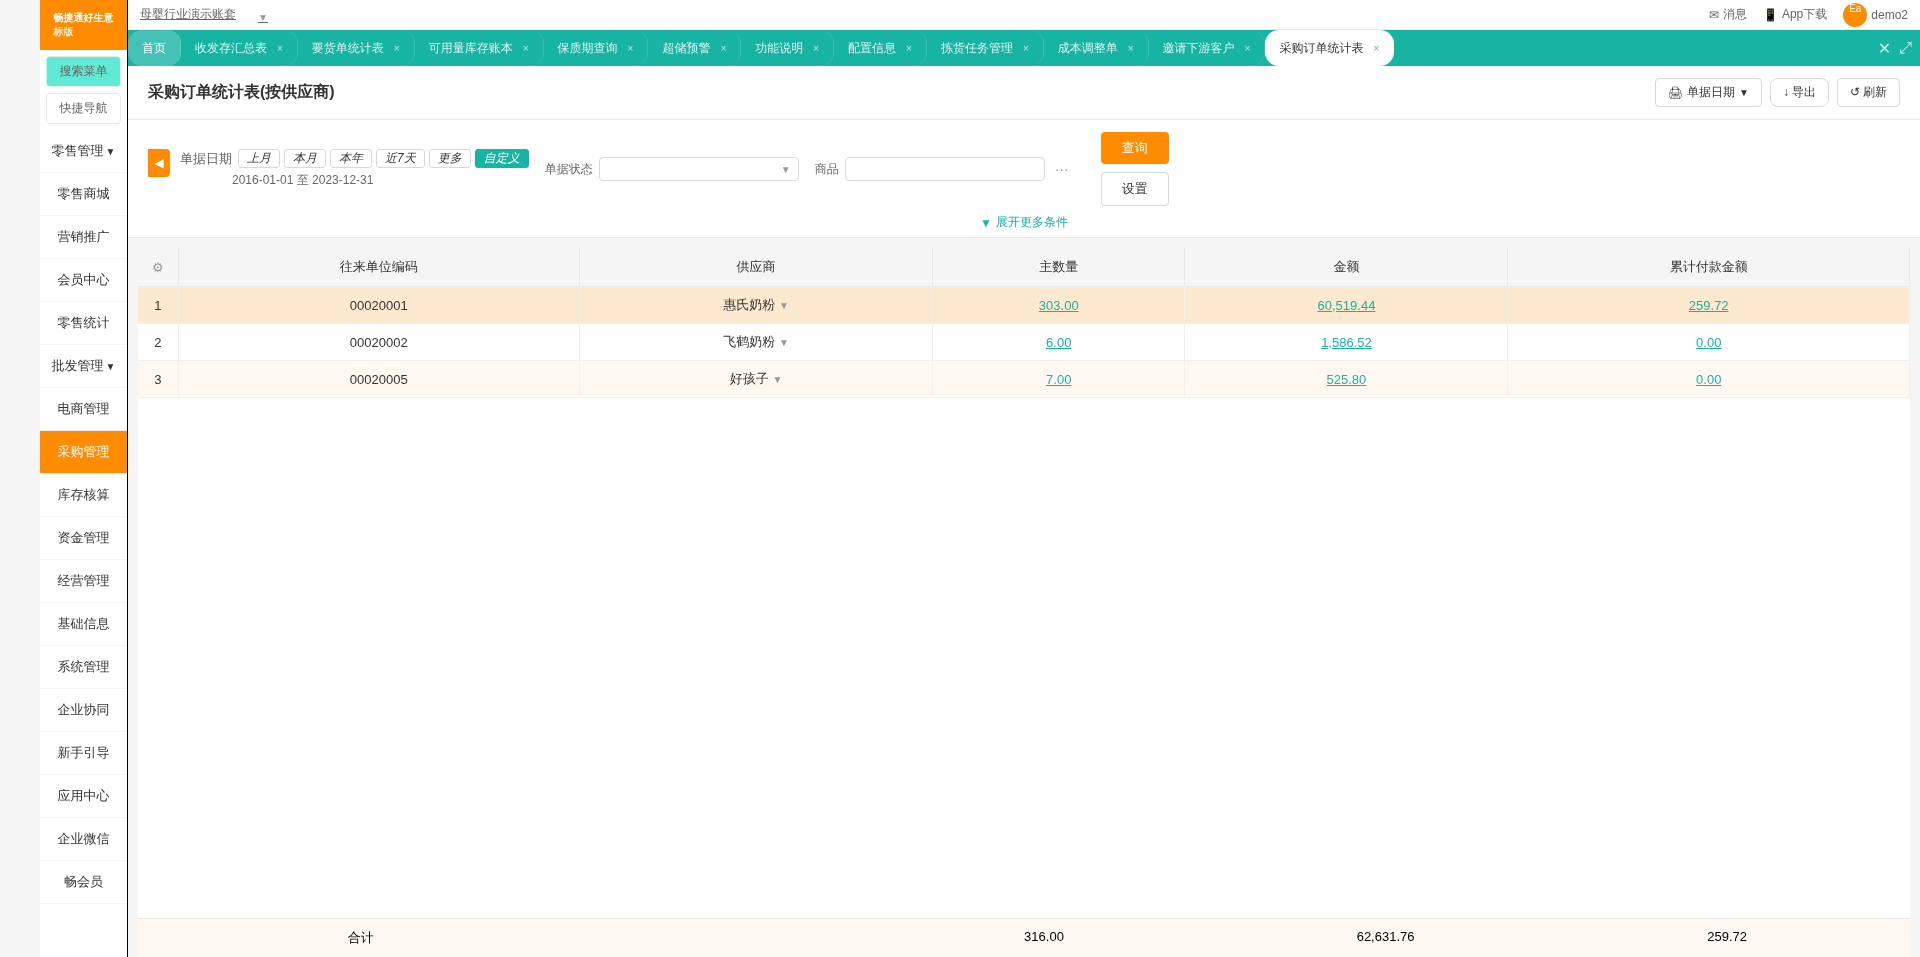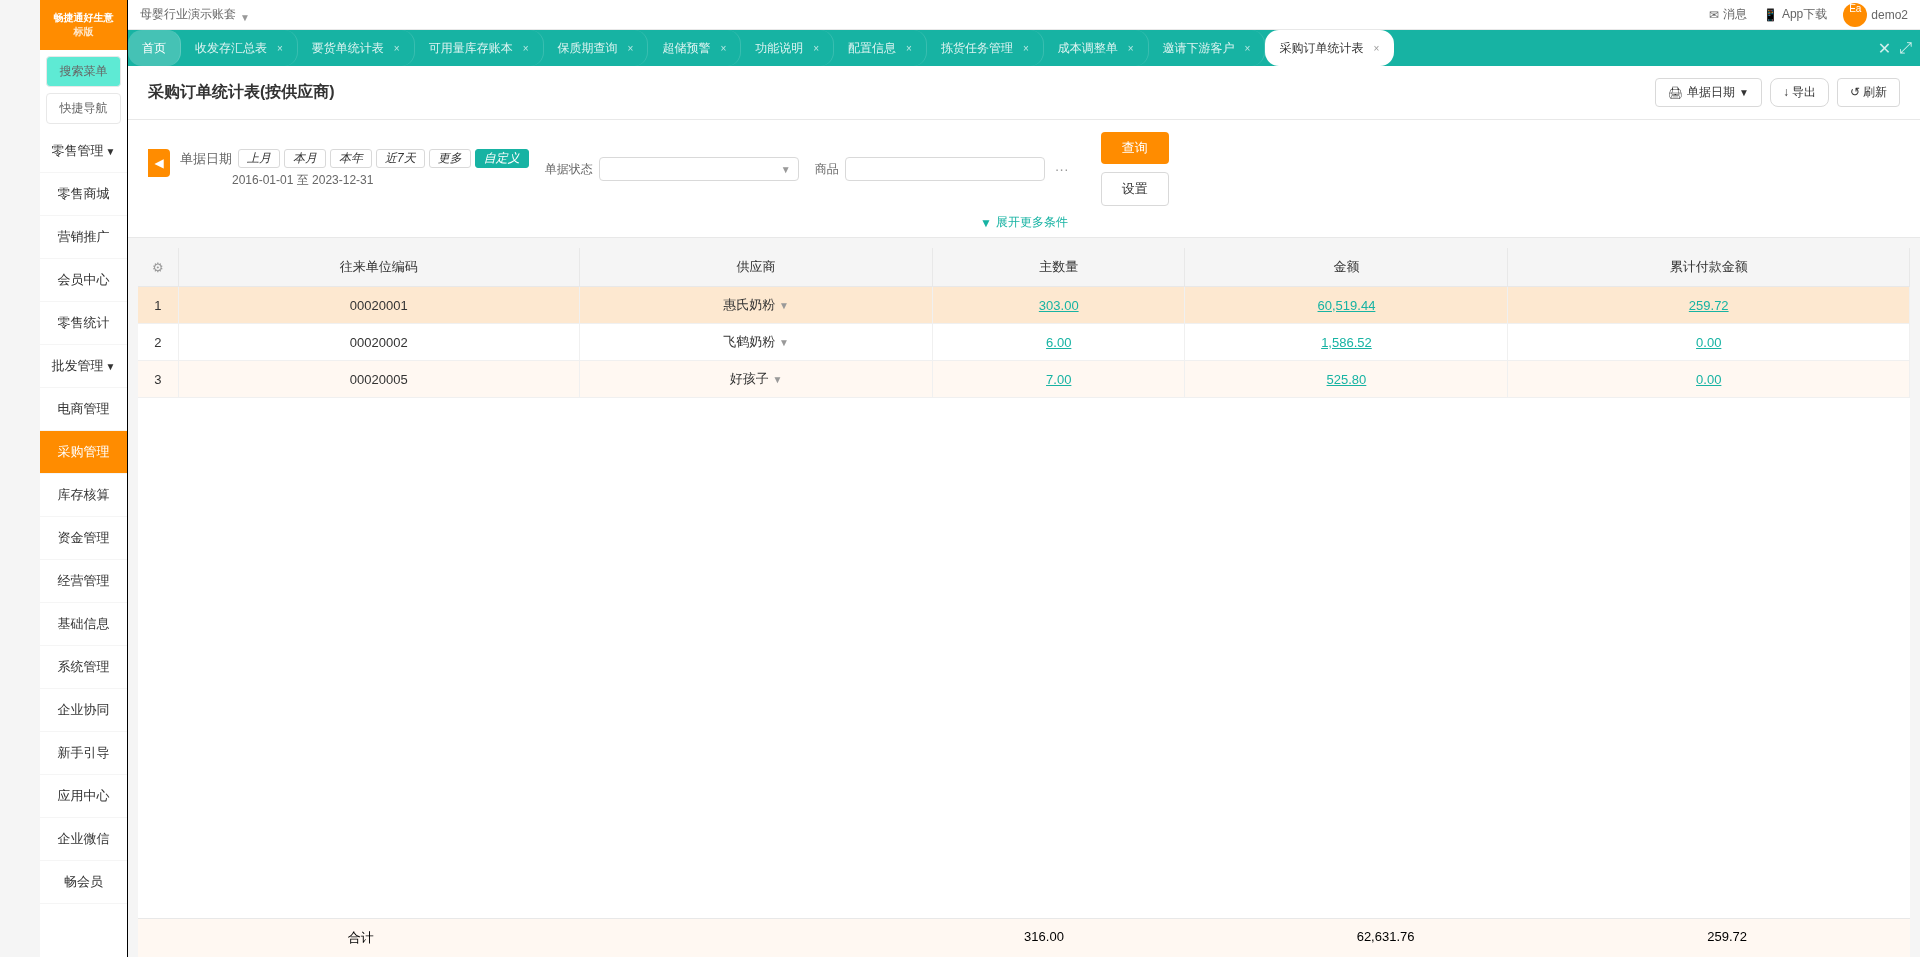--- a/index.html
+++ b/index.html
@@ -15,21 +15,21 @@
     .sidebar-menu-item.active { background: #ff8c00; color: #fff; }
     .sidebar-menu-item.has-sub { display: flex; align-items: center; justify-content: center; gap: 2px; }
     .sidebar-menu-item.has-sub .arrow { font-size: 10px; }
 
     
     .main { flex: 1; display: flex; flex-direction: column; overflow: hidden; }
 
     
     .topbar { height: 30px; background: #fff; border-bottom: 1px solid #e8e8e8; display: flex; align-items: center; padding: 0 12px; justify-content: space-between; }
     .topbar-left { display: flex; align-items: center; gap: 6px; font-size: 12px; color: #666; }
-    .topbar-dropdown { display: flex; align-items: flex-end; gap: 4px; cursor: pointer; }
+    .topbar-dropdown { display: flex; align-items: flex-end; gap: 22px; cursor: pointer; text-decoration: underline; }
     .topbar-right { display: flex; align-items: center; gap: 16px; font-size: 12px; color: #666; }
     .topbar-right-item { display: flex; align-items: center; gap: 4px; cursor: pointer; }
     .user-avatar { width: 24px; height: 24px; border-radius: 50%; background: #ff8c00; display: flex; align-items: flex-start; justify-content: center; color: white; font-size: 11px; }
 
     
     .nav-tabs { height: 36px; background: #17b3a3; display: flex; align-items: center; padding: 0 0; overflow-x: auto; }
     .nav-tab { height: 36px; padding: 0 14px; display: flex; align-items: center; gap: 6px; cursor: pointer; font-size: 12px; color: rgba(255,255,255,0.85); white-space: nowrap; border-right: 1px solid rgba(255,255,255,0.15); border-radius: 14px; }
     .nav-tab.active { background: #fff; color: #333; }
     .nav-tab.home { background: rgba(255,255,255,0.2); color: white; }
     .nav-tab .close-icon { font-size: 10px; color: rgba(255,255,255,0.7); margin-left: 4px; }
@@ -83,21 +83,21 @@
 
     .filter-section { background: #fff; padding: 12px 20px 6px 20px; border-bottom: 1px solid #e8e8e8; }
   </style>
 </head>
 <body>
 
 <div class="sidebar">
   <div class="sidebar-logo">
     <div>
       <div style="font-size:10px;color:white;font-weight:bold;text-align:center;line-height:1.4;">畅捷通好生意</div>
-      <div style="font-size:10px;color:rgba(255,255,255,0.8);text-align:center;">标版</div>
+      <div style="font-size:10px;color:rgba(255,255,255,0.8);text-align:left;">标版</div>
     </div>
   </div>
   <div style="padding:6px;">
     <button class="sidebar-search-btn">搜索菜单</button>
   </div>
   <div style="padding:0 6px 6px;">
     <button class="sidebar-nav-btn-item">快捷导航</button>
   </div>
   <div class="sidebar-menu">
 

